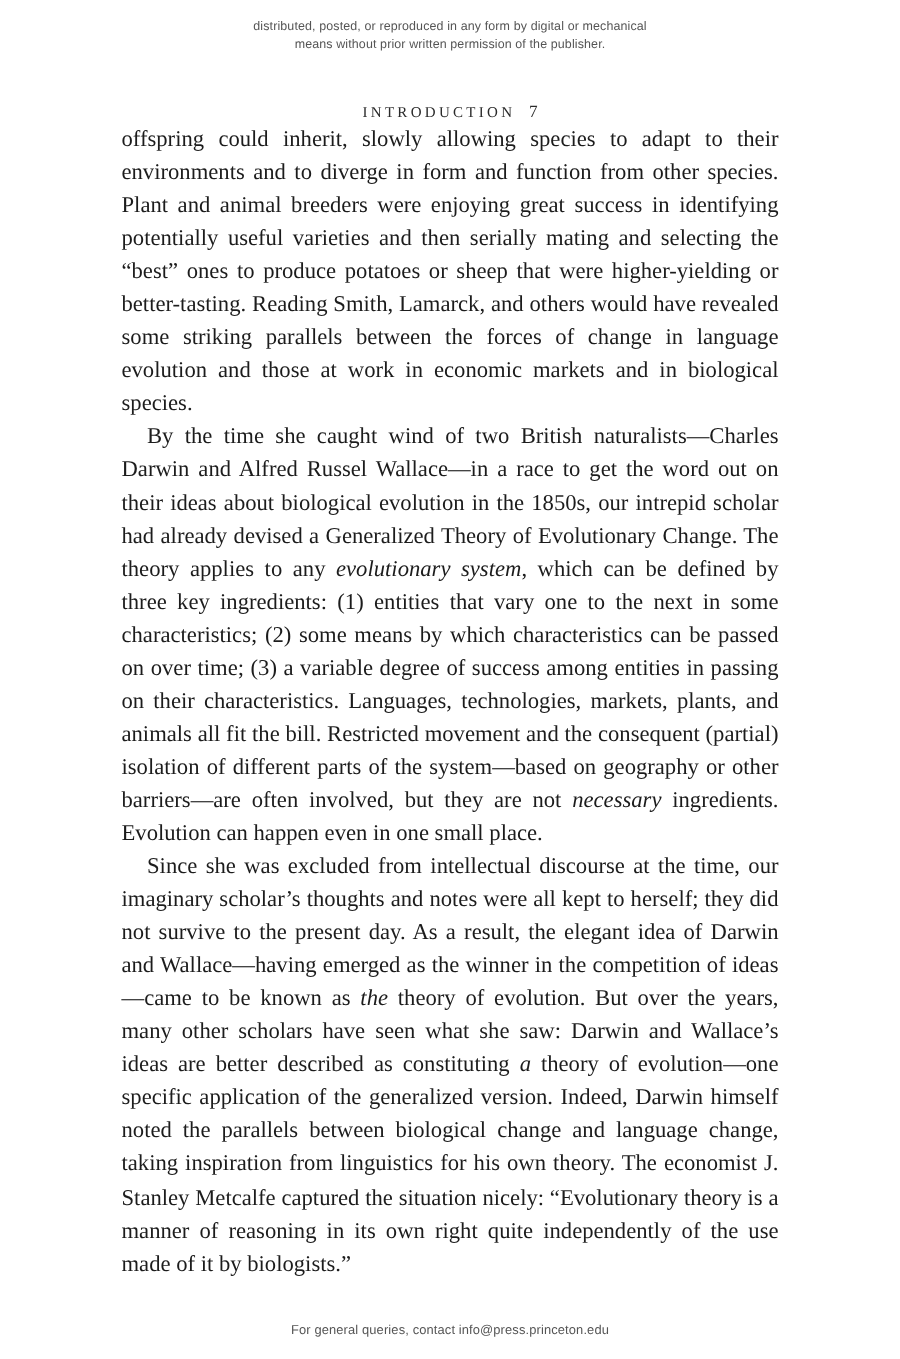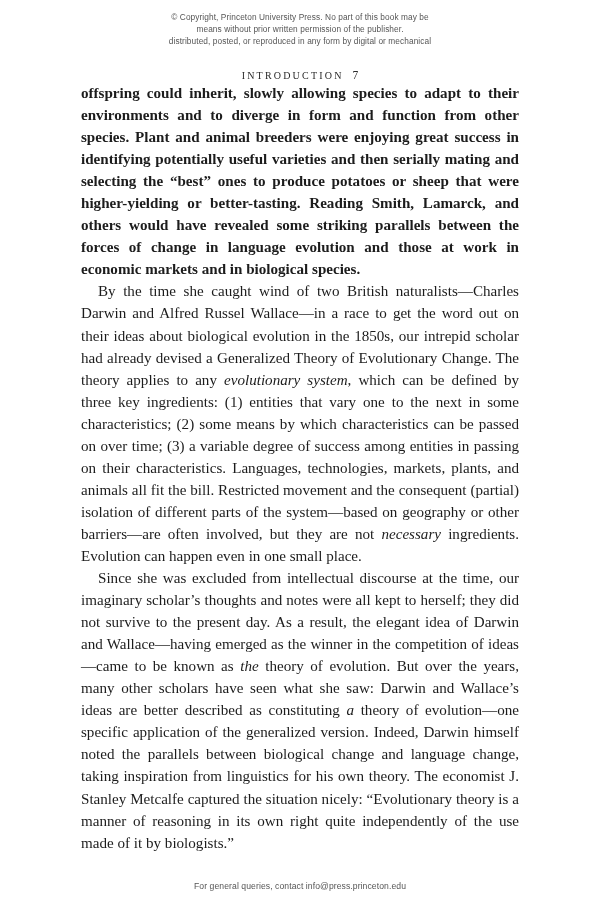--- a/index.html
+++ b/index.html
@@ -69,21 +69,20 @@
     line-height: 22.05px;
     text-align: justify;
     text-justify: inter-word;
     text-indent: 17px;
     hyphens: auto;
     -webkit-hyphens: auto;
     color: #1c1c1c;
   }
   .body-paragraph.first {
     text-indent: 0;
-    font-weight: bold;
   }
   .body-paragraph i {
   }
 
   
   .page-footer {
     position: absolute;
     top: 881px;
     left: 0;
     right: 0;
@@ -91,23 +90,22 @@
     font-family: "Liberation Sans", sans-serif;
     font-size: 8.6px;
     color: #555555;
     letter-spacing: 0.01em;
   }
 </style>
 </head>
 <body>
 
 <div class="copyright-notice">
-  <span class="cline">© Copyright, Princeton University Press. No part of this book may be</span>
+  <span class="cline">distributed, posted, or reproduced in any form by digital or mechanical</span>
   <span class="cline">means without prior written permission of the publisher.</span>
-  <span class="cline">distributed, posted, or reproduced in any form by digital or mechanical</span>
 </div>
 
 <div class="running-head">
   <span class="rh-label">Introduction</span><span class="rh-page">7</span>
 </div>
 
 <div class="text-block">
   <p class="body-paragraph first">offspring could inherit, slowly allowing species to adapt to their environments and to diverge in form and function from other species. Plant and animal breeders were enjoying great success in identifying potentially useful varieties and then serially mating and selecting the “best” ones to produce potatoes or sheep that were higher-yielding or better-tasting. Reading Smith, Lamarck, and others would have revealed some striking parallels between the forces of change in language evolution and those at work in economic markets and in biological species.</p>
   <p class="body-paragraph">By the time she caught wind of two British naturalists—Charles Darwin and Alfred Russel Wallace—in a race to get the word out on their ideas about biological evolution in the 1850s, our intrepid scholar had already devised a Generalized Theory of Evolutionary Change. The theory applies to any <i>evolutionary system</i>, which can be defined by three key ingredients: (1) entities that vary one to the next in some characteristics; (2) some means by which characteristics can be passed on over time; (3) a variable degree of success among entities in passing on their characteristics. Languages, technologies, markets, plants, and animals all fit the bill. Restricted movement and the consequent (partial) isolation of different parts of the system—based on geography or other barriers—are often involved, but they are not <i>necessary</i> ingredients. Evolution can happen even in one small place.</p>
   <p class="body-paragraph">Since she was excluded from intellectual discourse at the time, our imaginary scholar’s thoughts and notes were all kept to herself; they did not survive to the present day. As a result, the elegant idea of Darwin and Wallace—having emerged as the winner in the competition of ideas—came to be known as <i>the</i> theory of evolution. But over the years, many other scholars have seen what she saw: Darwin and Wallace’s ideas are better described as constituting <i>a</i> theory of evolution—one specific application of the generalized version. Indeed, Darwin himself noted the parallels between biological change and language change, taking inspiration from linguistics for his own theory. The economist J. Stanley Metcalfe captured the situation nicely: “Evolutionary theory is a manner of reasoning in its own right quite independently of the use made of it by biologists.”</p>

